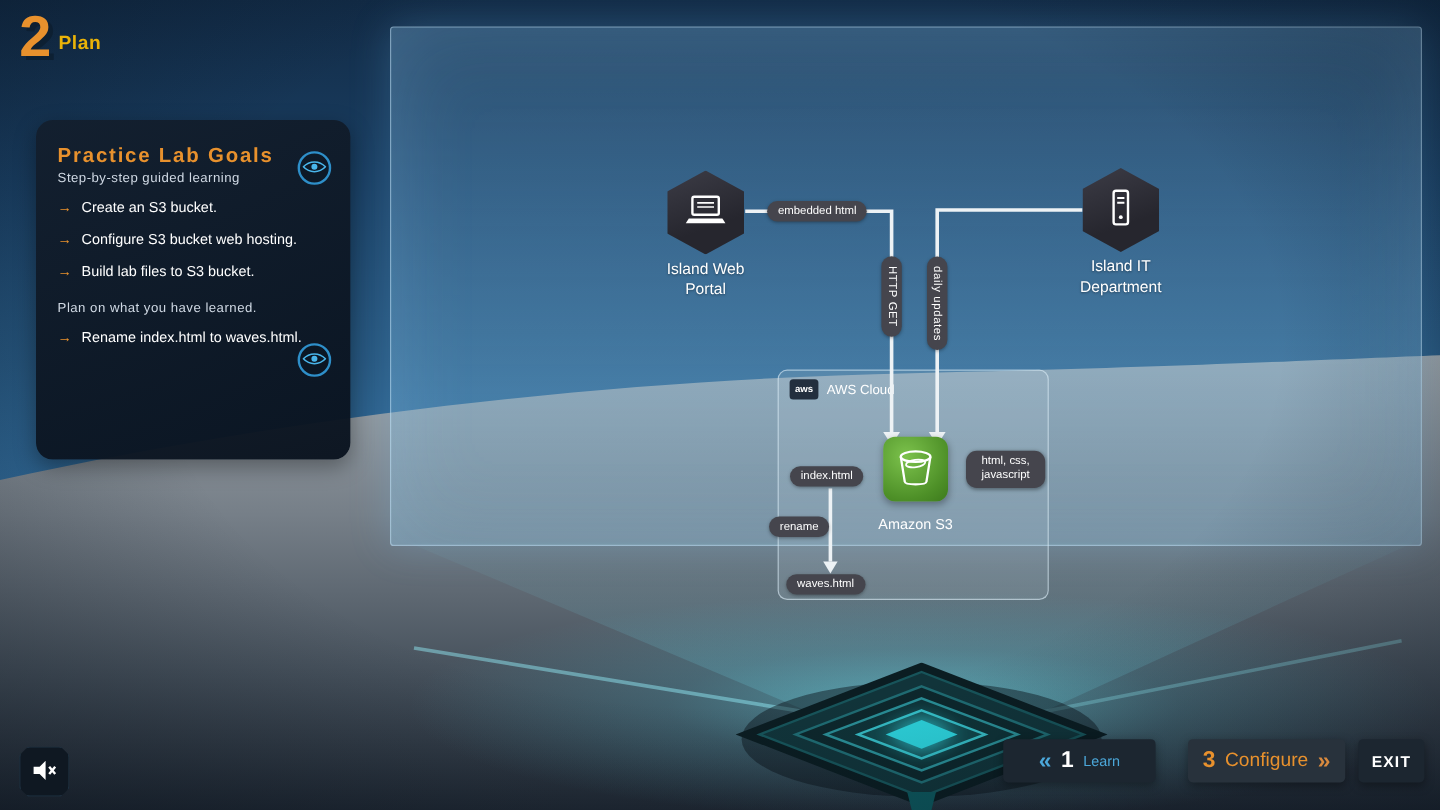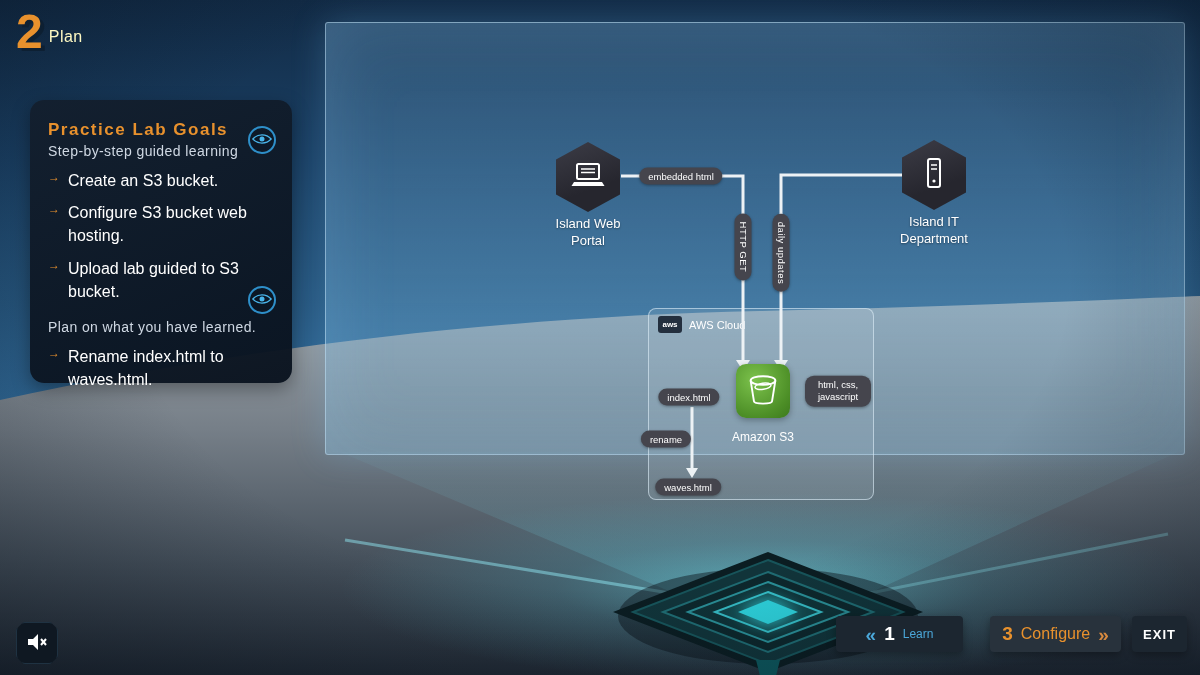--- a/index.html
+++ b/index.html
@@ -19,36 +19,36 @@
     border:1px solid rgba(195,228,250,0.55); border-radius:3px;
     box-shadow:0 0 34px rgba(120,200,255,0.22), inset 0 0 70px rgba(160,215,255,0.18); }
 
   .projector { position:absolute; left:613px; top:552px; z-index:3; pointer-events:none; }
   .projector .core { filter:drop-shadow(0 0 9px #35dce6); }
 
   
   .step-indicator { position:absolute; left:16px; top:4px; z-index:10; }
   .step-number { font-size:48px; font-weight:bold; color:#E8912D;
     text-shadow:4px 3px 0 rgba(13,30,48,0.85); }
-  .step-label { font-size:16px; font-weight:normal; color:#fef9c3; letter-spacing:0.5px;
+  .step-label { font-size:16px; font-weight:bold; color:#eab308; letter-spacing:0.5px;
     position:relative; top:-6px; left:6px; }
 
   
   .goals-panel { position:absolute; left:30px; top:100px; width:262px; height:283px; z-index:10;
     background:linear-gradient(160deg, rgba(19,31,46,0.96), rgba(9,18,30,0.96));
     border-radius:14px; padding:20px 34px 14px 18px;
     box-shadow:0 6px 18px rgba(0,0,0,0.35); }
   .goal-title { font-size:17px; font-weight:bold; letter-spacing:1.5px; }
   .goal-title.practice { color:#E8912D; }
   .goal-title.diy { color:#62B62F; }
-  .goal-subtitle { font-size:14px; color:#cfd8e3; letter-spacing:0.4px; margin-top:3px; }
+  .goal-subtitle { font-size:11px; color:#cfd8e3; letter-spacing:0.4px; margin-top:3px; }
   .goal-items { margin-top:10px; }
   .goal-item { display:flex; gap:8px; margin-bottom:9px; align-items:flex-start; }
   .goal-arrow { color:#E8912D; font-size:12px; line-height:1.4; flex:0 0 auto; }
-  .goal-text { color:#ffffff; font-size:16px; line-height:1.45; max-width:186px; }
+  .goal-text { color:#ffffff; font-size:12px; line-height:1.45; max-width:186px; }
   .diy-section { margin-top:16px; }
   .eye-btn { position:absolute; right:16px; width:28px; height:28px; border-radius:50%;
     background:rgba(10,22,36,0.4); border:2px solid #2e8fc9; cursor:pointer;
     display:flex; align-items:center; justify-content:center; }
   .eye-practice { top:26px; }
   .eye-diy { top:186px; }
 
   
   .diagram-lines { position:absolute; inset:0; z-index:5; pointer-events:none; }
 
@@ -166,21 +166,21 @@
       <div class="goal-item">
         <span class="goal-arrow">→</span>
         <span class="goal-text">Create an S3 bucket.</span>
       </div>
       <div class="goal-item">
         <span class="goal-arrow">→</span>
         <span class="goal-text">Configure S3 bucket web hosting.</span>
       </div>
       <div class="goal-item">
         <span class="goal-arrow">→</span>
-        <span class="goal-text">Upload lab guided to S3 bucket.</span>
+        <span class="goal-text">Build lab files to S3 bucket.</span>
       </div>
     </div>
     <div class="diy-section">
       <div class="goal-subtitle">Plan on what you have learned.</div>
       <button class="eye-btn eye-diy">
         <span>
           <svg width="20" height="12" viewBox="0 0 24 14">
             <path d="M1 7 C7 0.5 17 0.5 23 7 C17 13.5 7 13.5 1 7 Z" fill="none" stroke="#49b5ea" stroke-width="1.6"></path>
             <circle cx="12" cy="7" r="3" fill="#49b5ea"></circle>
           </svg>

